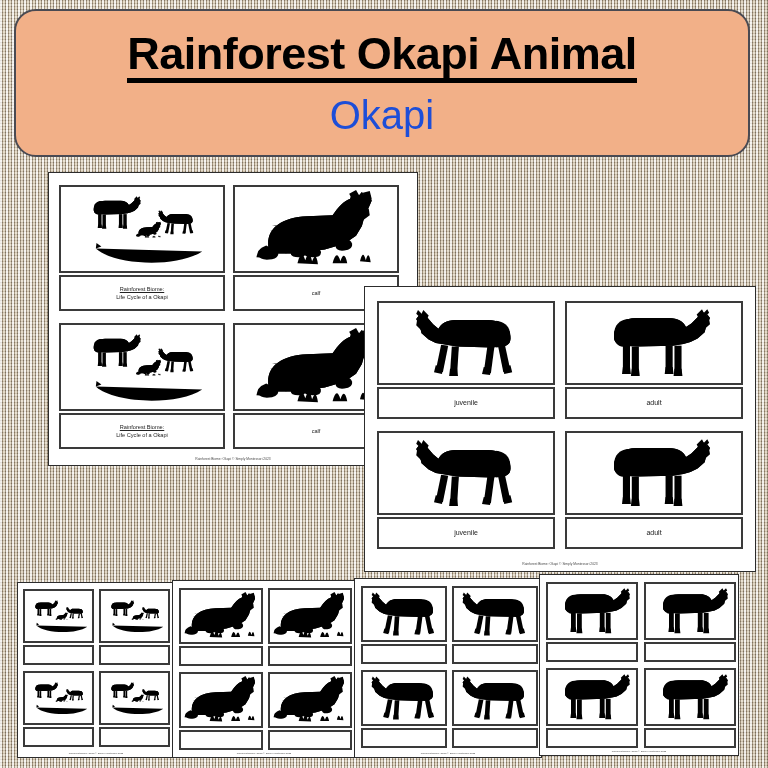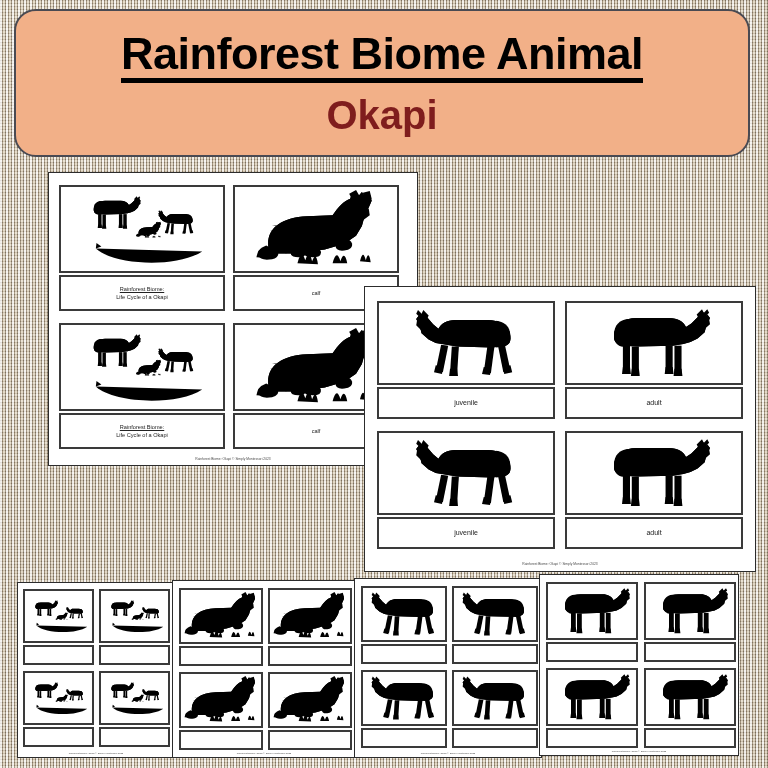--- a/index.html
+++ b/index.html
@@ -36,21 +36,21 @@
     position:absolute;left:14px;top:9px;width:736px;height:148px;
     background:#f2b088;border:2px solid #4a4a52;border-radius:22px;
     box-sizing:border-box;display:flex;flex-direction:column;
     align-items:center;justify-content:center;z-index:30;
   }
   #header .l1{
     font-size:45px;font-weight:bold;color:#000;letter-spacing:-.5px;
     border-bottom:5px solid #000;line-height:1.02;padding-bottom:2px;
     white-space:nowrap;
   }
-  #header .l2{font-size:40px;color:#7f1d1d;margin-top:12px;line-height:1;font-weight:bold;}
+  #header .l2{font-size:40px;color:#1d4ed8;margin-top:12px;line-height:1;}
   
   .sheet{position:absolute;background:#fff;border:1px solid #2c2c2c;
          box-sizing:border-box;overflow:hidden;}
   .card{position:absolute;box-sizing:border-box;
         border:2px solid #3a3a3a;background:#fff;}
   .card .pic{position:relative;width:100%;height:100%;overflow:hidden;}
   .lbl{position:absolute;box-sizing:border-box;border:2px solid #3a3a3a;
        background:#fff;display:flex;flex-direction:column;
        align-items:center;justify-content:center;color:#222;}
   .lbl .u{text-decoration:underline;}
@@ -59,21 +59,21 @@
   
   .okapi{display:block;width:100%;height:100%;}
 </style>
 <style>
 </style></head>
 <body>
 
 <div id="burlap"></div>
 
 <div id="header">
-  <div class="l1">Rainforest Biome Animal</div>
+  <div class="l1">Rainforest Okapi Animal</div>
   <div class="l2">Okapi</div>
 </div>
 
 <div id="sheets-root">
     <div class="sheet" style="left: 48px; top: 172px; width: 370px; height: 294px; z-index: 10;">
       <div class="card" style="left: 10px; top: 12px; width: 166px; height: 88px;">
         <div class="pic">
           <svg viewBox="0 4 200 120" preserveAspectRatio="xMidYMid meet" class="okapi">
             <use href="#g-lifecycle"></use>
           </svg>

